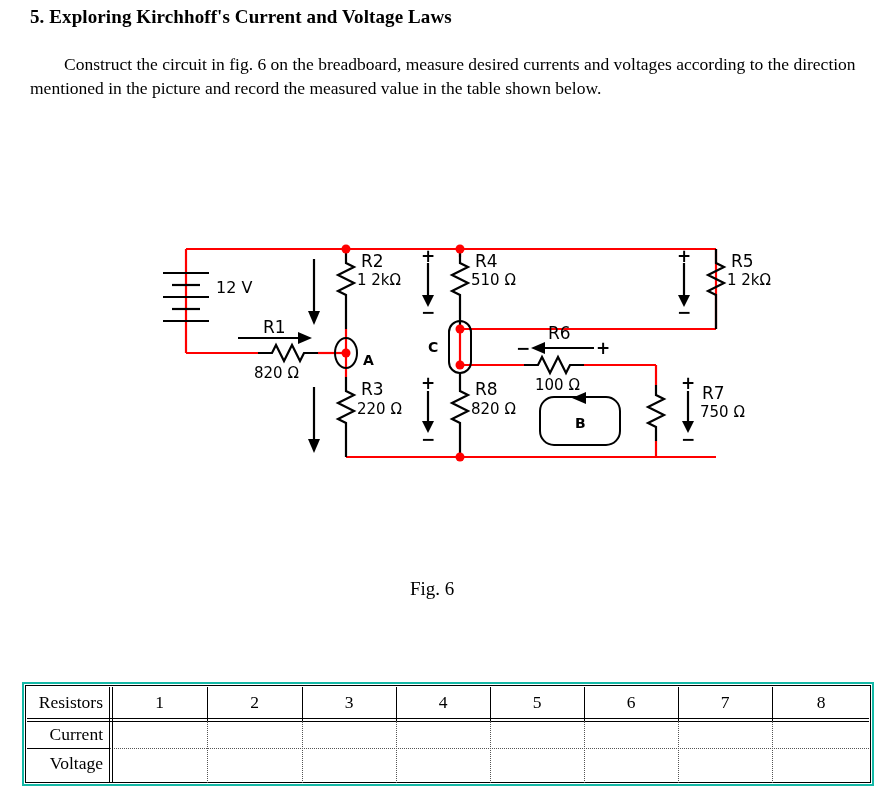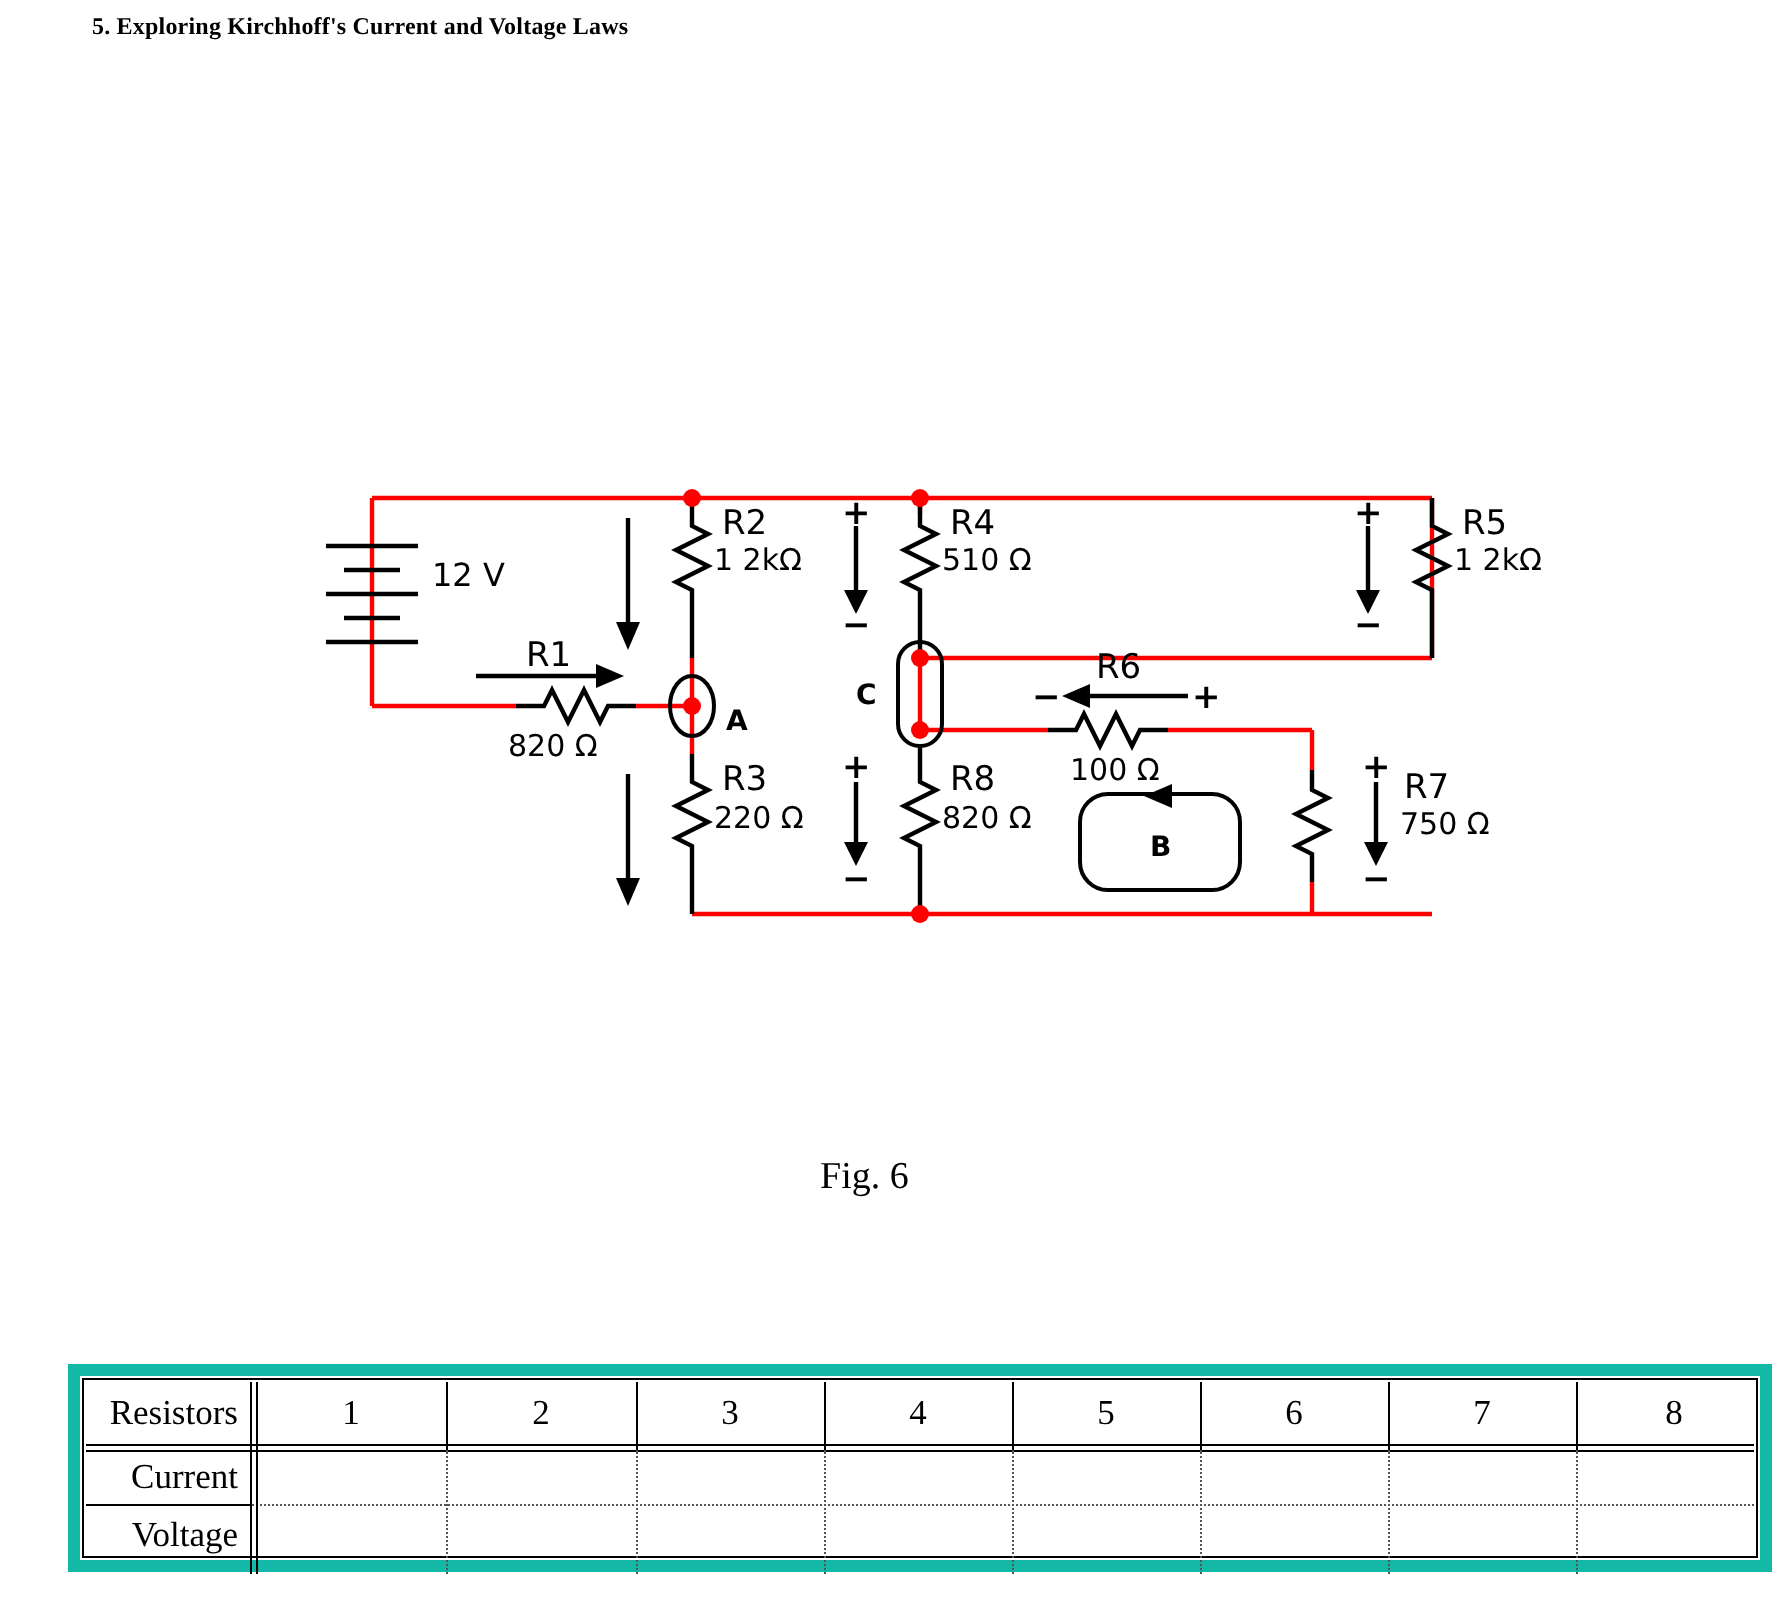--- a/index.html
+++ b/index.html
@@ -22,24 +22,23 @@
     height: 808px;
   }
 
   
   .heading {
     position: absolute;
     left: 30px;
     top: 6px;
     font-family: "Liberation Serif", serif;
     font-weight: bold;
-    font-size: 12px;
+    font-size: 19px;
     letter-spacing: 0.1px;
     white-space: nowrap;
-    margin-left: 16px;
   }
   .para {
     position: absolute;
     left: 30px;
     top: 52px;
     width: 826px;
     font-family: "Liberation Serif", serif;
     font-size: 17.5px;
     line-height: 24px;
     text-indent: 34px;
@@ -58,25 +57,25 @@
 
   .fig-caption {
     position: absolute;
     left: 410px;
     top: 578px;
     font-family: "Liberation Serif", serif;
     font-size: 19px;
   }
   .tbl-wrap {
     position: absolute;
-    left: 34px;
+    left: 22px;
     top: 682px;
     width: 852px;
     height: 104px;
-    border: 6px solid #14b8a6;
+    border: 2px solid #14b8a6;
     box-sizing: border-box;
     background: #fff;
   }
   .tbl-wrap .inner-frame {
     position: absolute;
     left: 1px; top: 1px; right: 1px; bottom: 1px;
     border: 1px solid #000;
     box-sizing: border-box;
   }
   .t-cell {
@@ -113,20 +112,21 @@
     border-top: 1px dotted #555;
   }
 </style>
 </head>
 <body>
 
 <div id="page">
 
   <div class="heading">5. Exploring Kirchhoff's Current and Voltage Laws</div>
 
+  <div class="para">Construct the circuit in fig. 6 on the breadboard, measure desired currents and voltages according to the direction mentioned in the picture and record the measured value in the table shown below.</div>
 
   <div id="figure">
     <svg width="896" height="270" viewBox="0 0 896 270" xmlns="http://www.w3.org/2000/svg">
       <g fill="none" stroke-linecap="butt">
 
         <g stroke="#ff0000" stroke-width="2.2">
 
           <path d="M 186,24 L 716,24"></path>
 
           <path d="M 186,24 L 186,128"></path>

